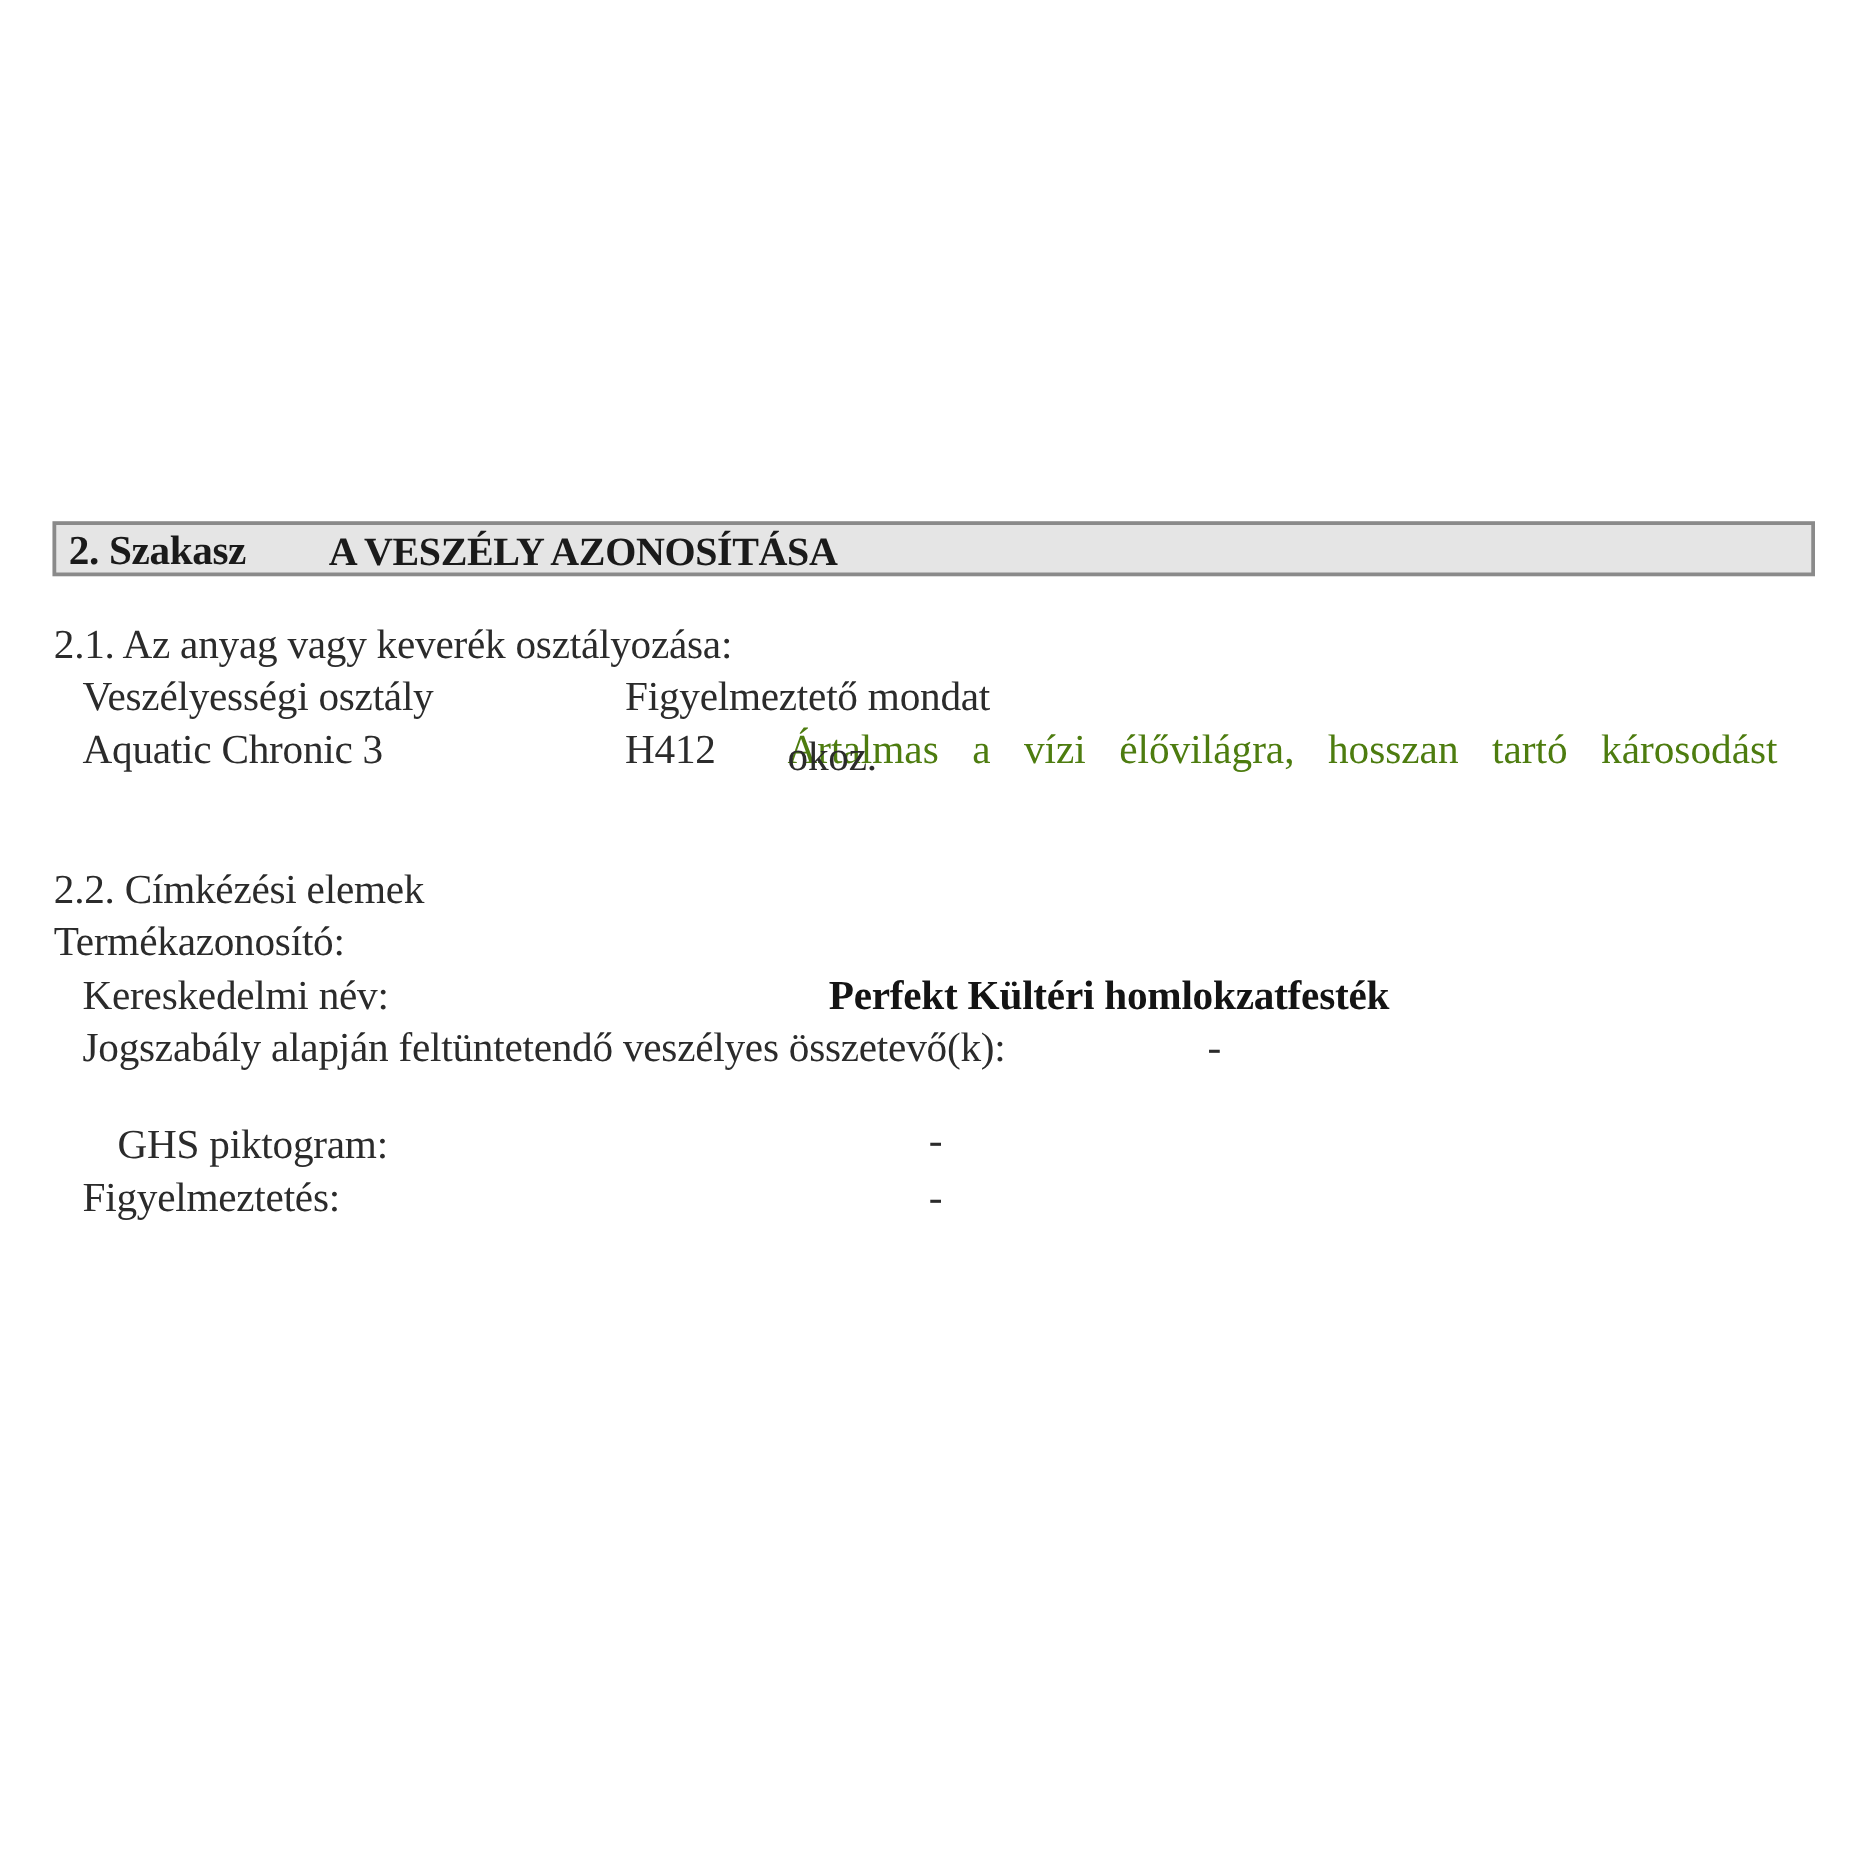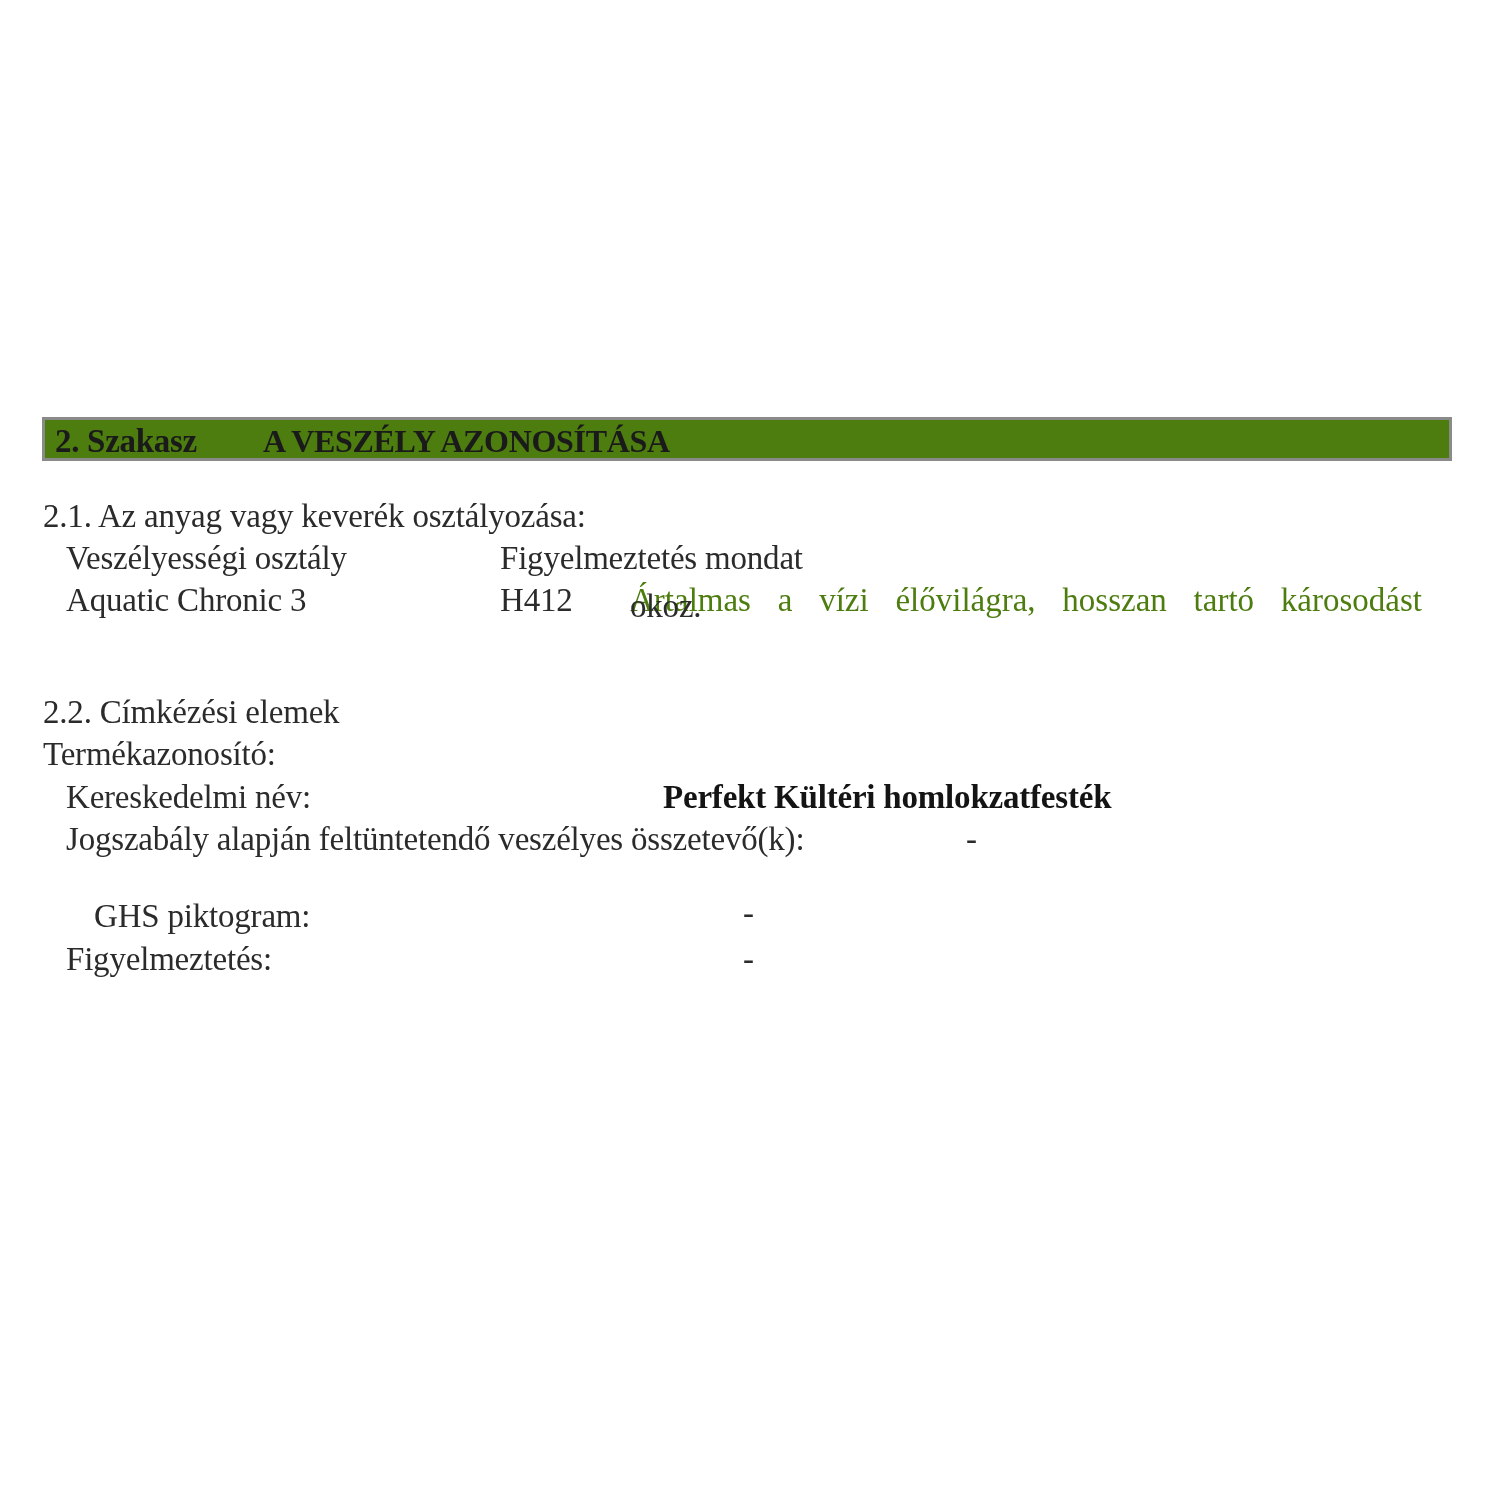--- a/index.html
+++ b/index.html
@@ -21,21 +21,21 @@
       width: 1500px; height: 1500px;
     }
     .section-header {
       position: absolute;
       left: 42px;
       top: 417px;
       width: 1410px;
       height: 44px;
       border: 3px solid #8a8a8a;
       box-sizing: border-box;
-      background: #4d7c0f;
+      background: #e5e5e5;
     }
     .section-header .num {
       position: absolute;
       left: 10px;
       top: 3px;
       font-weight: bold;
       font-size: 33px;
       color: #1a1a1a;
       letter-spacing: -0.3px;
     }
@@ -76,21 +76,21 @@
 <div class="page">
 
   <div class="section-header">
     <span class="num">2. Szakasz</span>
     <span class="title">A VESZÉLY AZONOSÍTÁSA</span>
   </div>
 
   <div class="txt" style="left:43px; top:496px;">2.1. Az anyag vagy keverék osztályozása:</div>
 
   <div class="txt" style="left:66px; top:538px;">Veszélyességi osztály</div>
-  <div class="txt" style="left:500px; top:538px;">Figyelmeztetés mondat</div>
+  <div class="txt" style="left:500px; top:538px;">Figyelmeztető mondat</div>
 
   <div class="txt" style="left:66px; top:580px;">Aquatic Chronic 3</div>
   <div class="txt" style="left:500px; top:580px;">H412</div>
 
   <div class="justify-line" style="left:630px; top:580px; width:792px;">
     <span>Ártalmas</span>
     <span>a</span>
     <span>vízi</span>
     <span>élővilágra,</span>
     <span>hosszan</span>

